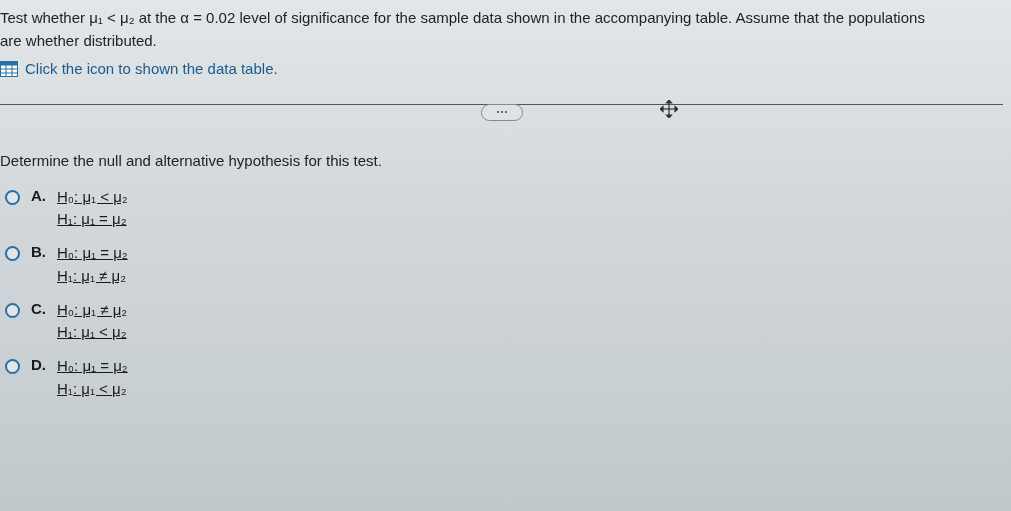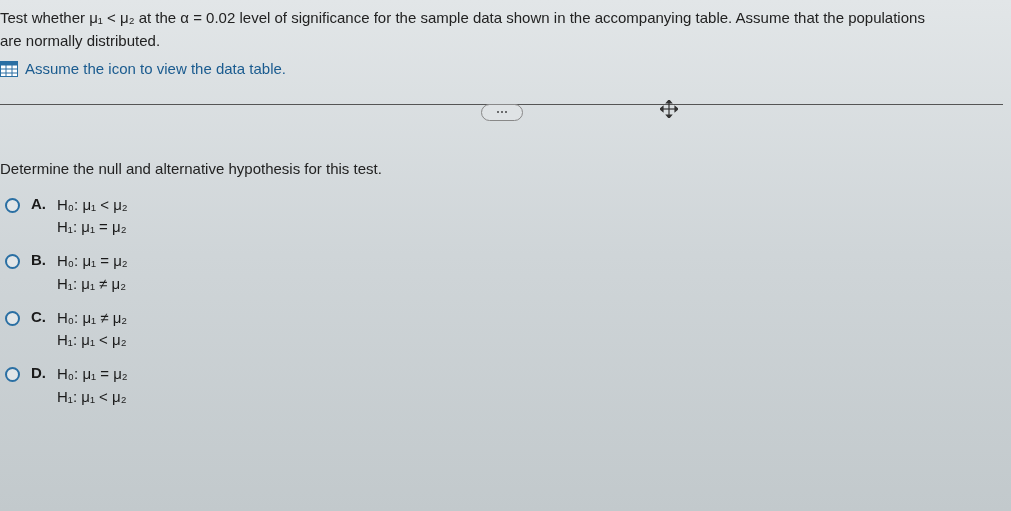--- a/index.html
+++ b/index.html
@@ -70,21 +70,21 @@
     border-radius: 50%;
   }
   .move-icon {
     position: absolute;
     left: 660px;
     top: -4px;
     width: 18px;
     height: 18px;
   }
   .prompt {
-    margin-top: 40px;
+    margin-top: 32px;
     color: #222;
   }
   .options {
     margin-top: 18px;
   }
   .option {
     display: flex;
     align-items: flex-start;
     gap: 8px;
     margin-bottom: 14px;
@@ -107,46 +107,47 @@
   }
   .opt-letter {
     font-weight: bold;
     min-width: 20px;
   }
   .hyp-lines {
     display: flex;
     flex-direction: column;
     gap: 2px;
     line-height: 1.35;
+    text-decoration: underline;
   }
   .hyp-line {
     white-space: nowrap;
   }
   .hsym { font-family: Arial, Helvetica, sans-serif; }
 </style>
 </head>
 <body>
 
 <div class="page">
 
   <div class="intro">
     <span>Test whether μ₁ &lt; μ₂ at the α = 0.02 level of significance for the sample data shown in the accompanying table. Assume that the populations</span><br>
-    <span>are normally distributed.</span>
+    <span>are whether distributed.</span>
     <div class="link-row">
       <span class="table-icon">
         <svg width="18" height="16" viewBox="0 0 18 16">
           <rect x="0.5" y="0.5" width="17" height="15" fill="#ffffff" stroke="#2a6fa3"></rect>
           <rect x="0.5" y="0.5" width="17" height="4" fill="#2a6fa3"></rect>
           <line x1="6" y1="0.5" x2="6" y2="15.5" stroke="#2a6fa3"></line>
           <line x1="12" y1="0.5" x2="12" y2="15.5" stroke="#2a6fa3"></line>
           <line x1="0.5" y1="8" x2="17.5" y2="8" stroke="#2a6fa3"></line>
           <line x1="0.5" y1="12" x2="17.5" y2="12" stroke="#2a6fa3"></line>
         </svg>
       </span>
-      <span class="link-text">Assume the icon to view the data table.</span>
+      <span class="link-text">Click the icon to shown the data table.</span>
     </div>
   </div>
 
   <div class="divider-wrap">
     <hr class="divider-line">
     <div class="pill">
       <span class="pill-dot"></span>
         <span class="pill-dot"></span>
         <span class="pill-dot"></span>
     </div>

